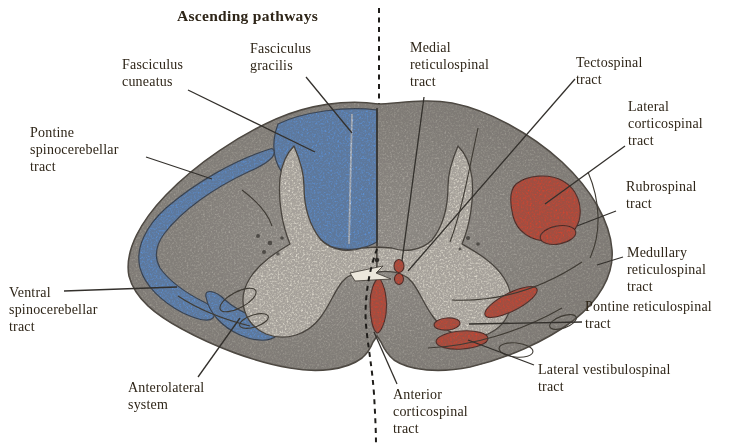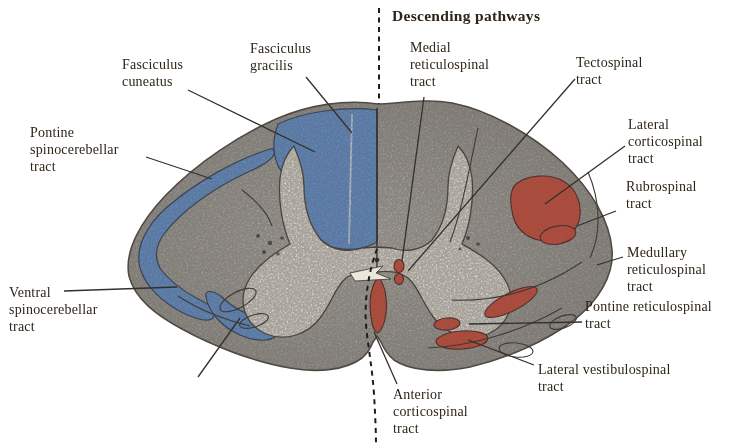--- a/index.html
+++ b/index.html
@@ -115,39 +115,41 @@
       <line x1="575" y1="79" x2="408" y2="271"></line>
       <line x1="625" y1="146" x2="545" y2="204"></line>
       <line x1="616" y1="211" x2="577" y2="226"></line>
       <line x1="623" y1="257" x2="597" y2="265"></line>
       <line x1="582" y1="322" x2="469" y2="324"></line>
       <line x1="534" y1="365" x2="468" y2="340"></line>
       <line x1="397" y1="384" x2="374" y2="332"></line>
     </g>
   </svg>
 
-  <div class="title" style="left:392px;top:7px">Descending pathways</div>
+  <div class="title" style="left:177px;top:7px">Ascending pathways</div>
 
   <div class="lbl" style="left:250px;top:40px">Fasciculus
 gracilis</div>
   <div class="lbl" style="left:122px;top:56px">Fasciculus
 cuneatus</div>
   <div class="lbl" style="left:30px;top:124px">Pontine
 spinocerebellar
 tract</div>
   <div class="lbl" style="left:9px;top:284px">Ventral
 spinocerebellar
 tract</div>
+  <div class="lbl" style="left:128px;top:379px">Anterolateral
+system</div>
 
   <div class="lbl" style="left:410px;top:39px">Medial
 reticulospinal
 tract</div>
   <div class="lbl" style="left:576px;top:54px">Tectospinal
 tract</div>
-  <div class="lbl" style="left:628px;top:116px">Lateral
+  <div class="lbl" style="left:628px;top:98px">Lateral
 corticospinal
 tract</div>
   <div class="lbl" style="left:626px;top:178px">Rubrospinal
 tract</div>
   <div class="lbl" style="left:627px;top:244px">Medullary
 reticulospinal
 tract</div>
   <div class="lbl" style="left:585px;top:298px">Pontine reticulospinal
 tract</div>
   <div class="lbl" style="left:538px;top:361px">Lateral vestibulospinal

